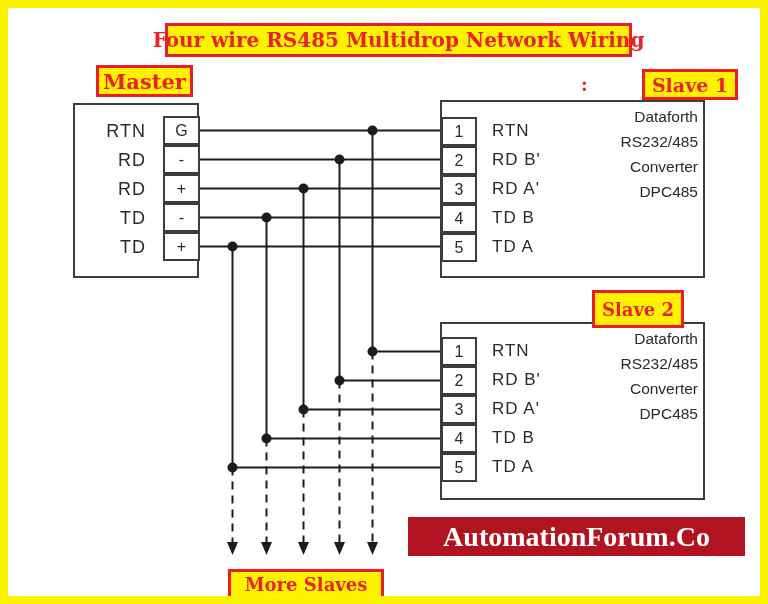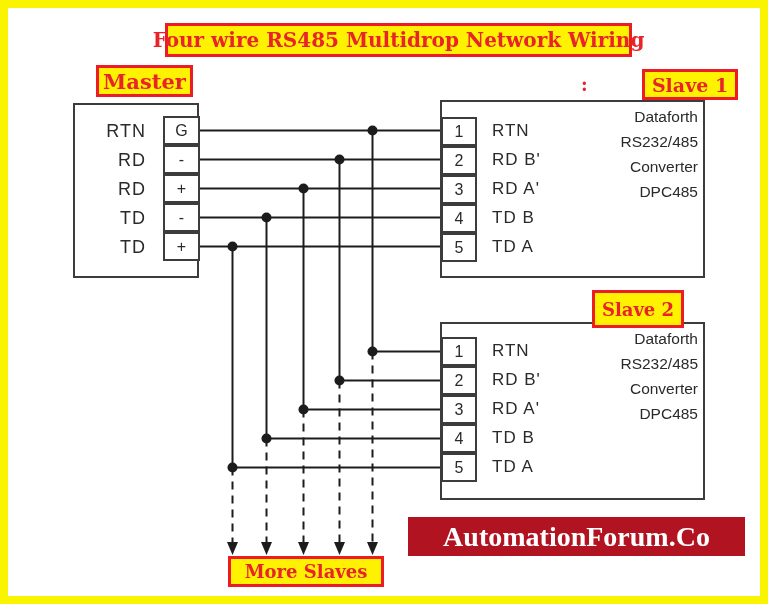--- a/index.html
+++ b/index.html
@@ -26,21 +26,21 @@
     font-weight:bold;
     display:flex;align-items:center;justify-content:center;
     box-sizing:border-box;
     z-index:20;
     white-space:nowrap;
   }
   .title-box{left:165px;top:23px;width:467px;height:34px;font-size:20px;}
   .master-label{left:96px;top:65px;width:97px;height:32px;font-size:21px;}
   .slave1-label{left:594px;top:69px;width:96px;height:31px;font-size:19px;margin-left:48px;}
   .slave2-label{left:592px;top:290px;width:92px;height:38px;font-size:18px;}
-  .more-slaves{left:228px;top:556px;width:156px;height:31px;font-size:18px;}
+  .more-slaves{left:228px;top:569px;width:156px;height:31px;font-size:18px;}
   .colon-mark{
     position:absolute;left:581px;top:74px;
     color:#e8232a;font-weight:bold;font-size:18px;z-index:20;
     font-family:"DejaVu Serif",serif;
   }
   
   .device{
     position:absolute;
     background:#ffffff;
     border:2px solid #3c3c3c;

